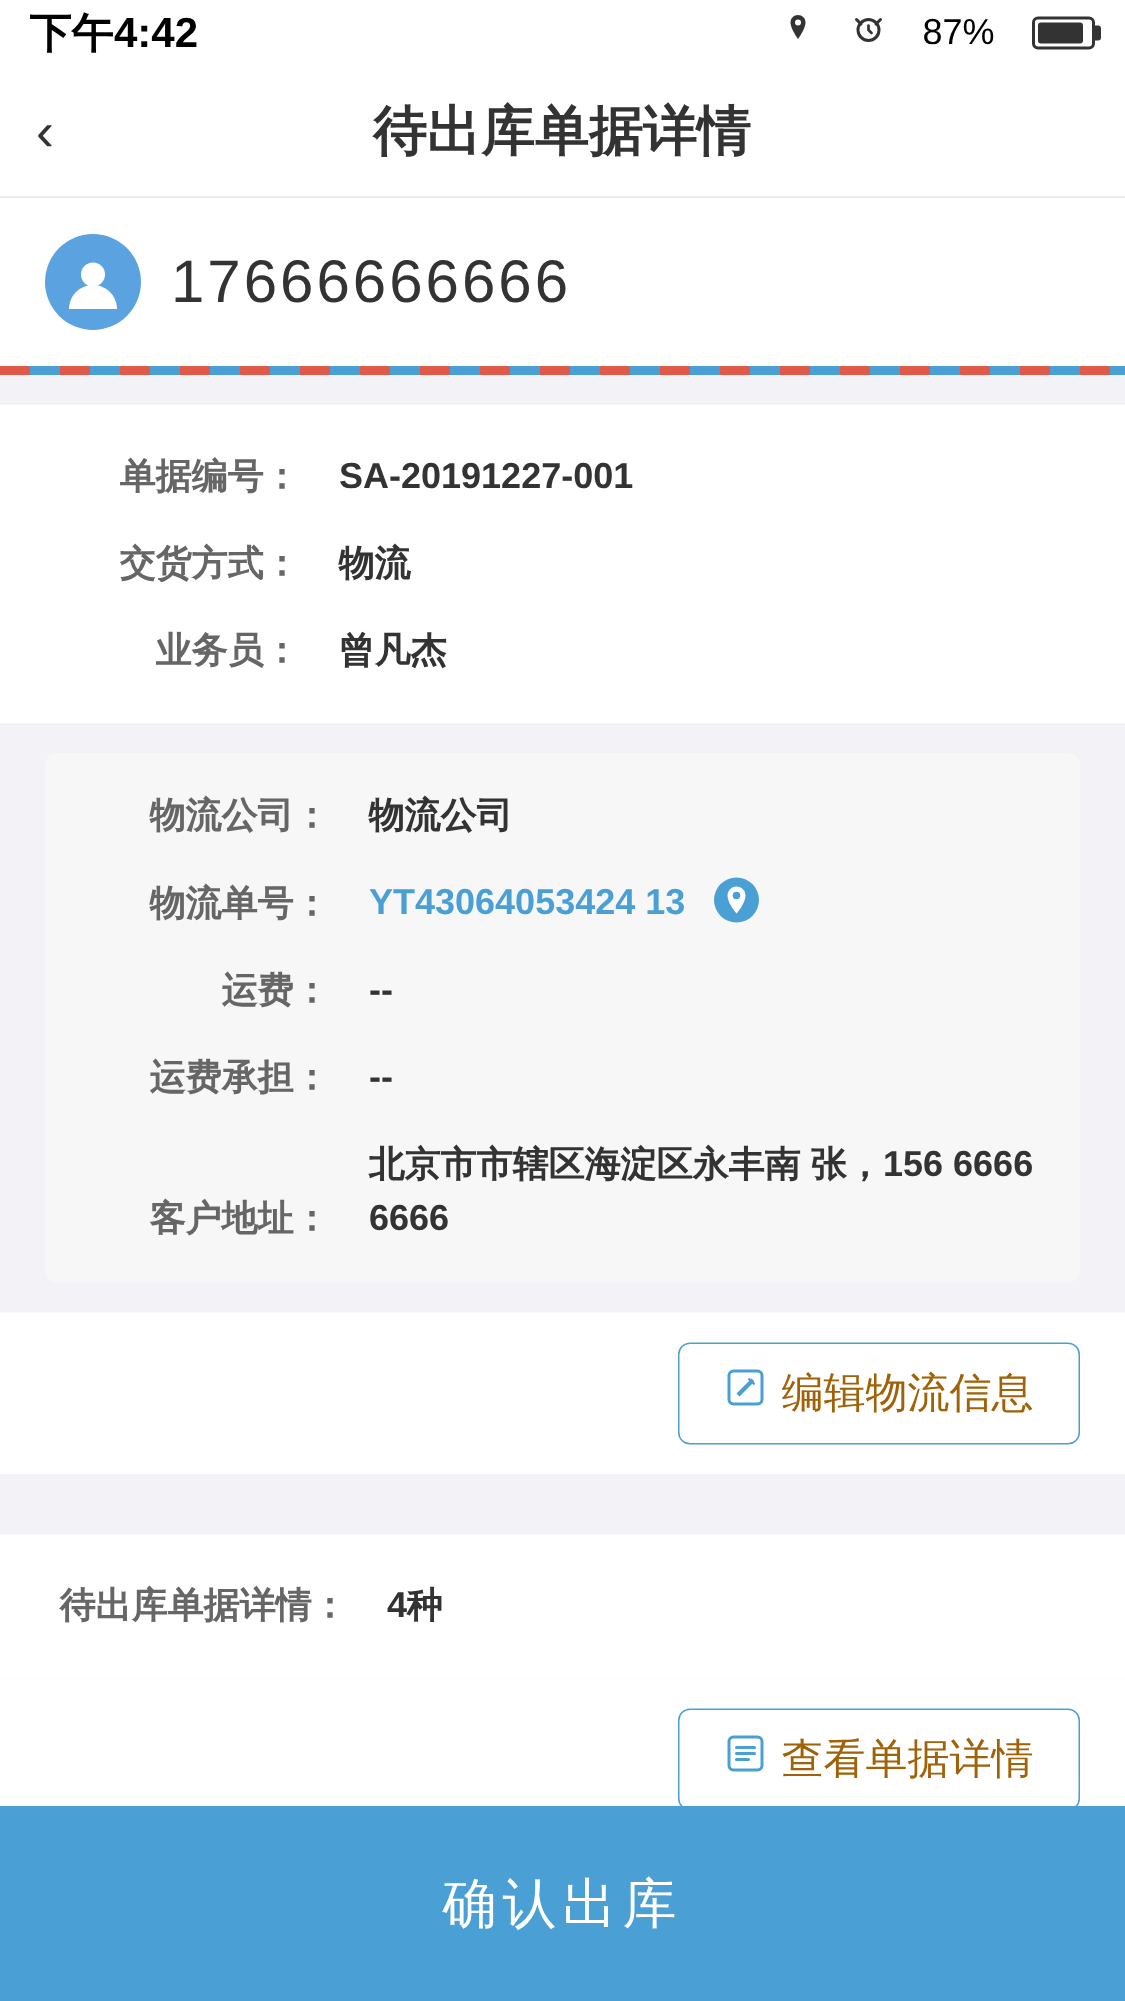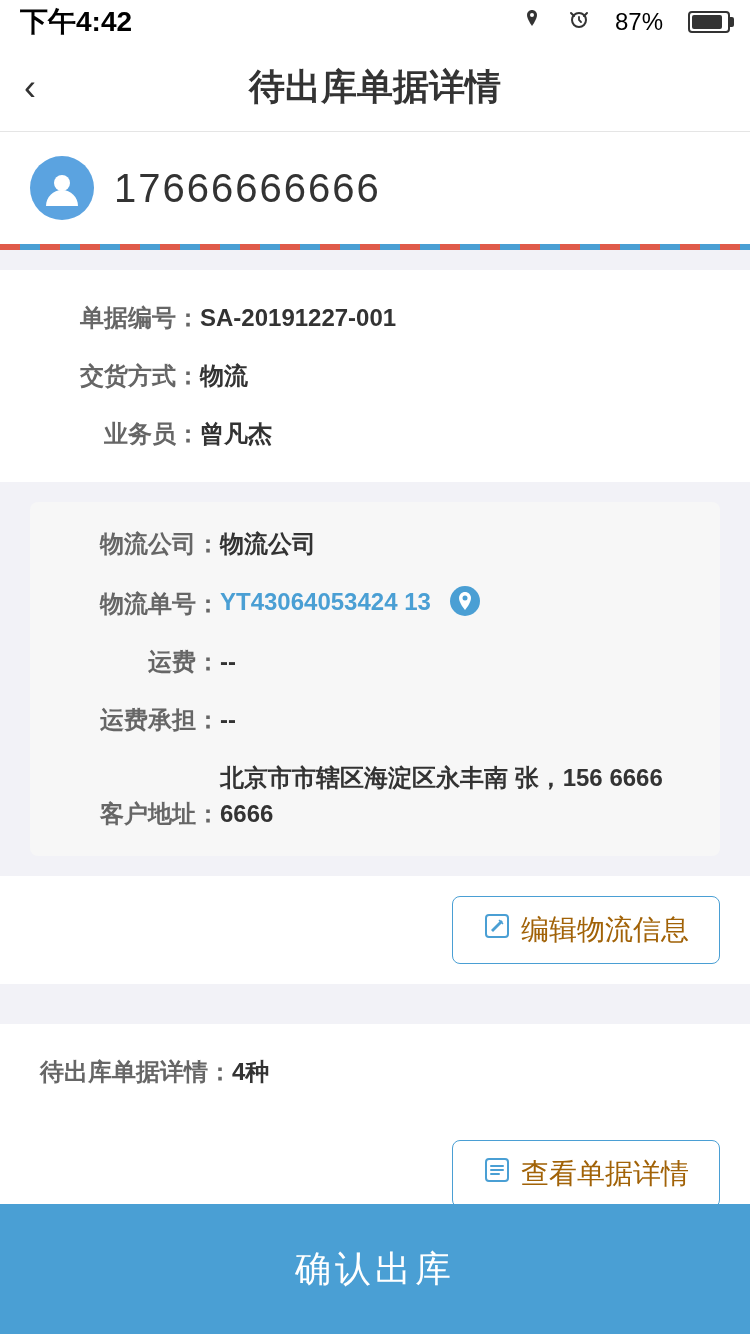--- a/index.html
+++ b/index.html
@@ -115,21 +115,21 @@
     }
     .info-row:last-child { margin-bottom: 0; }
     .info-label {
       color: #666;
       min-width: 160px;
       text-align: right;
       flex-shrink: 0;
     }
     .info-value {
       color: #333;
-      margin-left: 0;
+      margin-left: 26px;
       flex: 1;
     }
     .info-value.blue { color: #4a9fd4; }
 
     
     .location-icon {
       display: inline-block;
       width: 36px; height: 36px;
       margin-left: 10px;
       vertical-align: middle;

